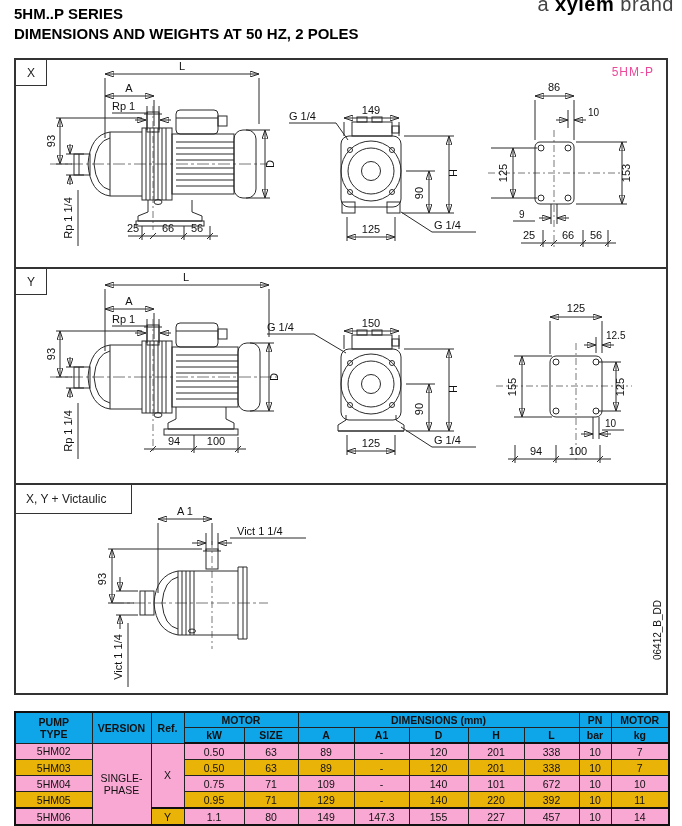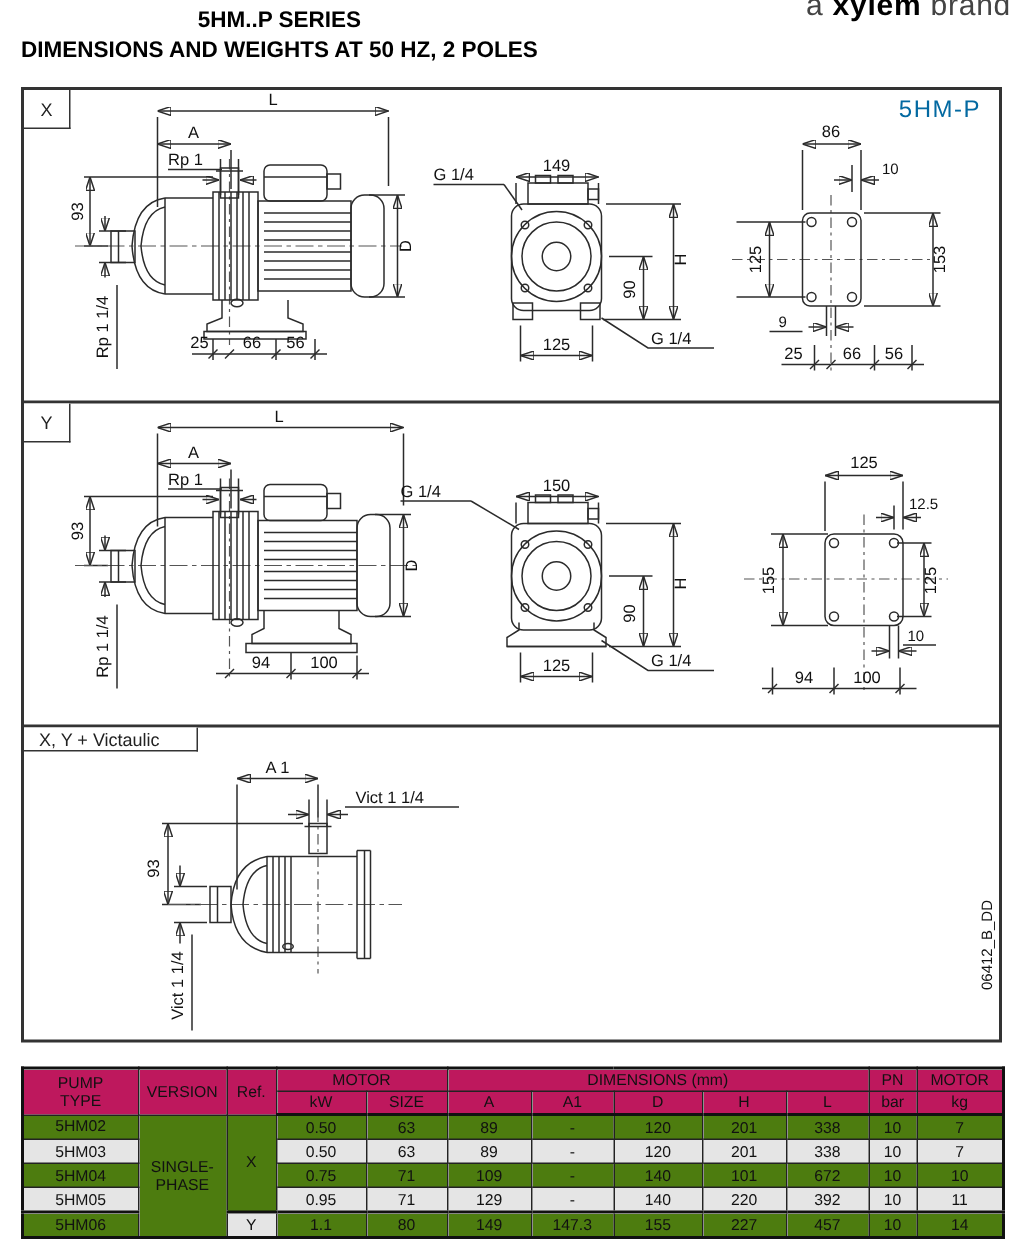--- a/index.html
+++ b/index.html
@@ -1,46 +1,46 @@
 <!DOCTYPE html>
 <html><head>
 <meta charset="utf-8">
 <style>
   html,body{margin:0;padding:0;background:#fff;}
   .page{position:relative;width:682px;height:826px;background:#fff;overflow:hidden;
         font-family:"Liberation Sans",sans-serif;color:#111;}
-  .title{position:absolute;left:14px;top:4px;font-size:15px;font-weight:bold;line-height:20px;color:#000;text-align:center;}
+  .title{position:absolute;left:14px;top:4px;font-size:15px;font-weight:bold;line-height:20px;color:#000;}
   .brand{position:absolute;right:8px;top:-7px;font-size:20px;color:#444;letter-spacing:.5px;}
   .brand b{color:#000;font-weight:bold;}
   .drawbox{position:absolute;left:14px;top:58px;width:654px;height:637px;border:2px solid #333;box-sizing:border-box;}
   .section{position:absolute;left:0;width:650px;}
   .sec-x{top:0;height:207px;}
   .sec-y{top:207px;height:216px;border-top:2px solid #333;box-sizing:border-box;}
   .sec-v{top:423px;height:210px;border-top:2px solid #333;box-sizing:border-box;}
   .tagbox{position:absolute;left:0;top:0;border-right:1.5px solid #333;border-bottom:1.5px solid #333;
           background:#fff;display:flex;align-items:center;font-size:12px;color:#222;}
   .tag-s{width:30px;height:25px;justify-content:center;}
-  .tag-w{width:116px;height:16px;padding-left:10px;box-sizing:border-box;}
-  .model{position:absolute;right:12px;top:5px;font-size:16px;letter-spacing:1px;color:#0369a1;}
+  .tag-w{width:116px;height:29px;padding-left:10px;box-sizing:border-box;}
+  .model{position:absolute;right:12px;top:5px;font-size:12px;letter-spacing:1px;color:#ec4899;}
   svg{position:absolute;left:0;top:0;}
   svg line,svg path,svg rect,svg circle,svg ellipse,svg polyline{stroke:#2b2b2b;stroke-width:1;fill:none;}
   svg .cl{stroke-dasharray:12 3 3 3;stroke-width:.8;stroke:#555;}
   svg .dsh{stroke-dasharray:7 3 2 3;stroke-width:.8;stroke:#555;}
   svg text{font-family:"Liberation Sans",sans-serif;font-size:11px;fill:#111;stroke:none;}
   svg text.ds{font-size:10px;}
   
   .spec{position:absolute;left:14px;top:711px;width:654px;border-collapse:collapse;table-layout:fixed;
         font-size:10.5px;text-align:center;}
   .spec th,.spec td{border:1px solid #222;padding:0;height:14px;line-height:12px;overflow:hidden;}
   .spec{border:2px solid #111;}
-  .spec th{font-weight:normal;background:#be185d;}
+  .spec th{font-weight:bold;background:#0ea5e9;}
   .spec thead tr:last-child th{border-bottom:2px solid #111;}
   .spec td{height:15px;}
-  .g{background:#4d7c0f;margin-left:16px;}
-  .w{background:#e5e5e5;}
+  .g{background:#f9a8d4;margin-left:16px;}
+  .w{background:#eab308;}
   tr.ysep td{border-top:2px solid #111;text-align:center;}
   .two{line-height:11px;}
 </style>
 </head>
 <body>
 
 <div class="page">
 
   <div class="title">
     <div>5HM..P SERIES</div>

